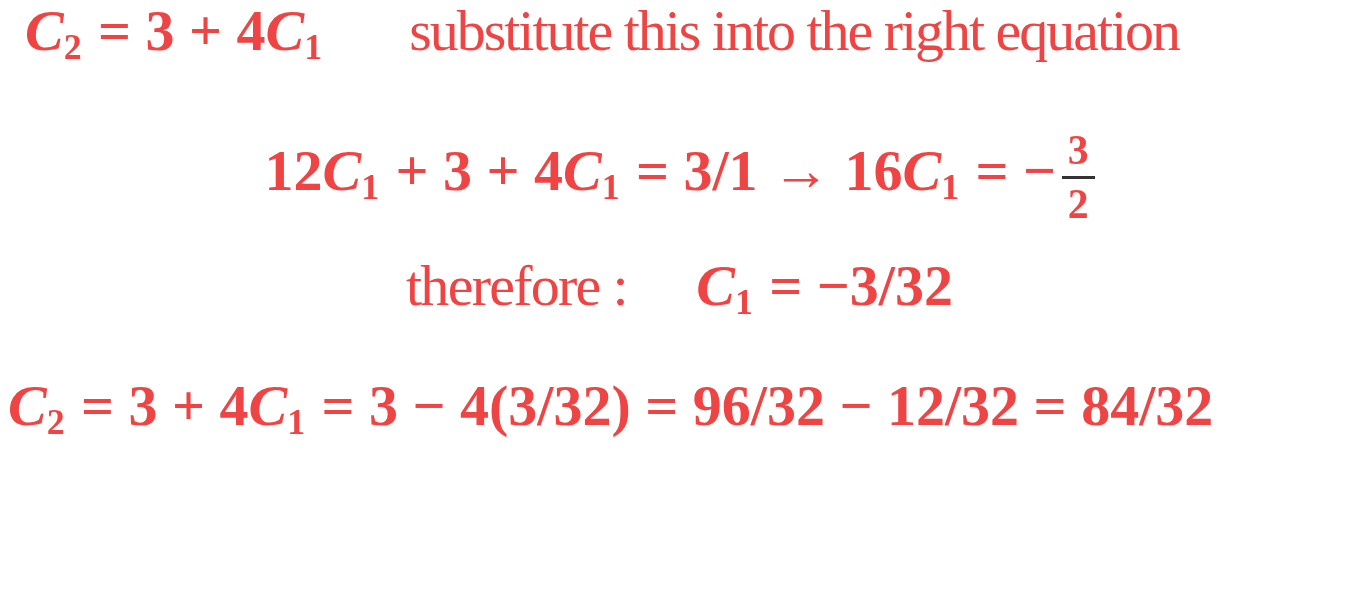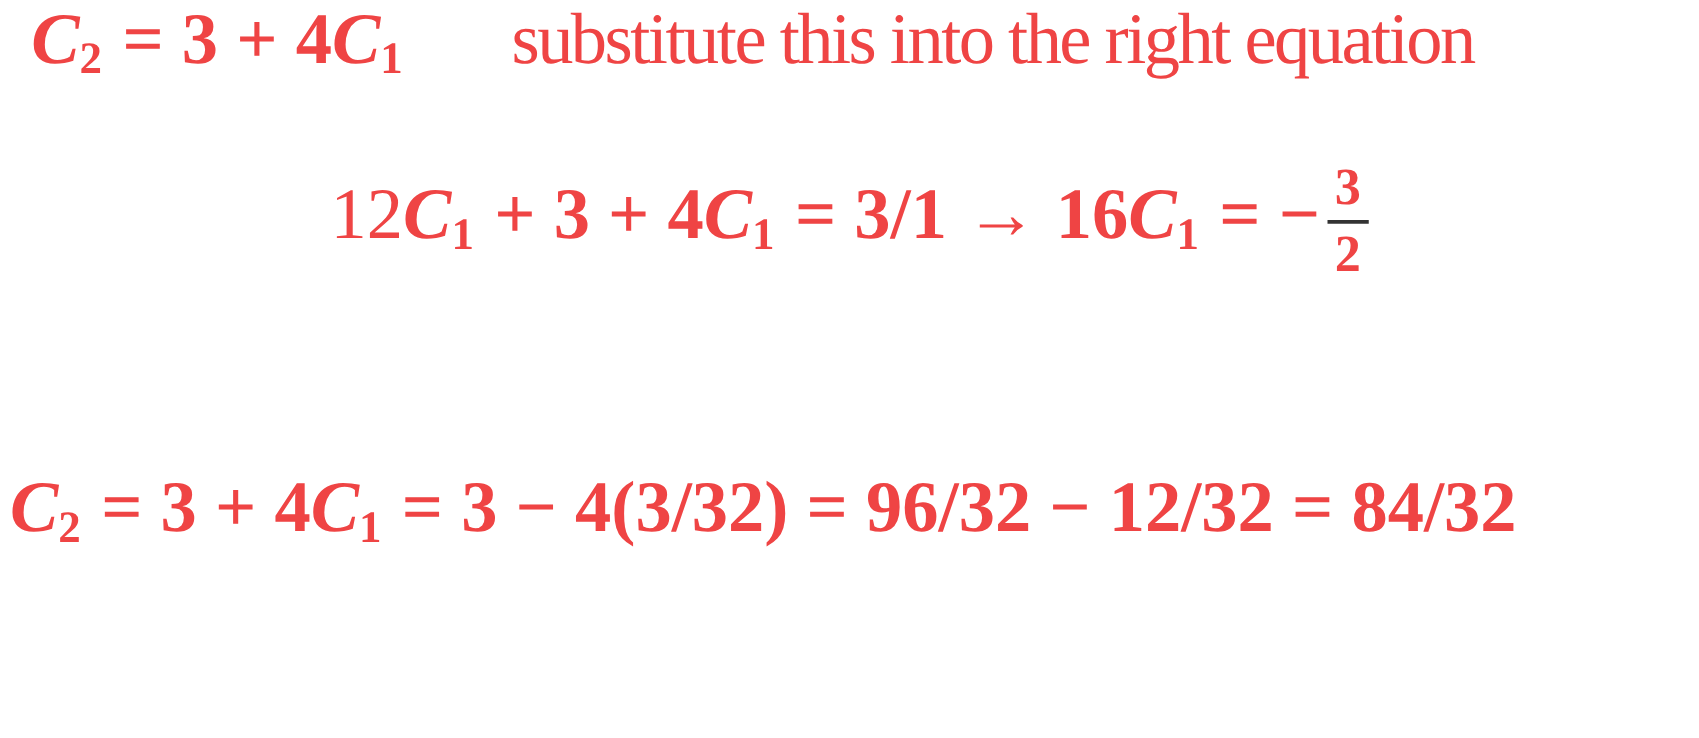--- a/index.html
+++ b/index.html
@@ -24,21 +24,21 @@
     position: absolute;
     white-space: nowrap;
     line-height: 1.2;
   }
   .l1 { top: -4px; left: 25px; }
   .l2 { top: 126px; left: 0; right: 0; text-align: center; }
   .l3 { top: 251px; left: 0; right: 0; text-align: center; }
   .l4 { top: 371px; left: 8px; }
   .l5 { top: 501px; left: 0; right: 0; text-align: center; }
 
-  .m  { font-weight: normal; }                       
+  .m  { font-weight: bold; }                       
   .v  { font-weight: bold; font-style: italic; }   
   .ss { font-weight: bold; font-size: 0.62em; vertical-align: -0.24em; } 
   .op { font-weight: bold; margin-left: 0.28em; }  
   .word { font-weight: normal; letter-spacing: -0.03em; }  
   .note { font-weight: normal; letter-spacing: -0.035em; margin-left: 1.5em; }
   .gap-md { margin-left: 1.2em; }
   .gap-lg { margin-left: 1.45em; }
 
   .frac {
     display: inline-block;
@@ -54,17 +54,18 @@
 </style>
 </head>
 <body>
 
 <div class="canvas">
 
   <div class="line l1"><span class="v">C</span><span class="ss">2</span><span class="op">= 3 + 4</span><span class="v">C</span><span class="ss">1</span><span class="note">substitute this into the right equation</span></div>
 
   <div class="line l2"><span class="m">12</span><span class="v">C</span><span class="ss">1</span><span class="op">+ 3 + 4</span><span class="v">C</span><span class="ss">1</span><span class="op">= 3/1 → 16</span><span class="v">C</span><span class="ss">1</span><span class="op">= −</span><span class="frac"><span class="num">3</span><span class="den">2</span></span></div>
 
+  <div class="line l3"><span class="word">therefore :</span><span class="v gap-md">C</span><span class="ss">1</span><span class="op">= −3/32</span></div>
 
   <div class="line l4"><span class="v">C</span><span class="ss">2</span><span class="op">= 3 + 4</span><span class="v">C</span><span class="ss">1</span><span class="op">= 3 − 4(3/32) = 96/32 − 12/32 = 84/32</span></div>
 
 
 </div>
 
 </body></html>

